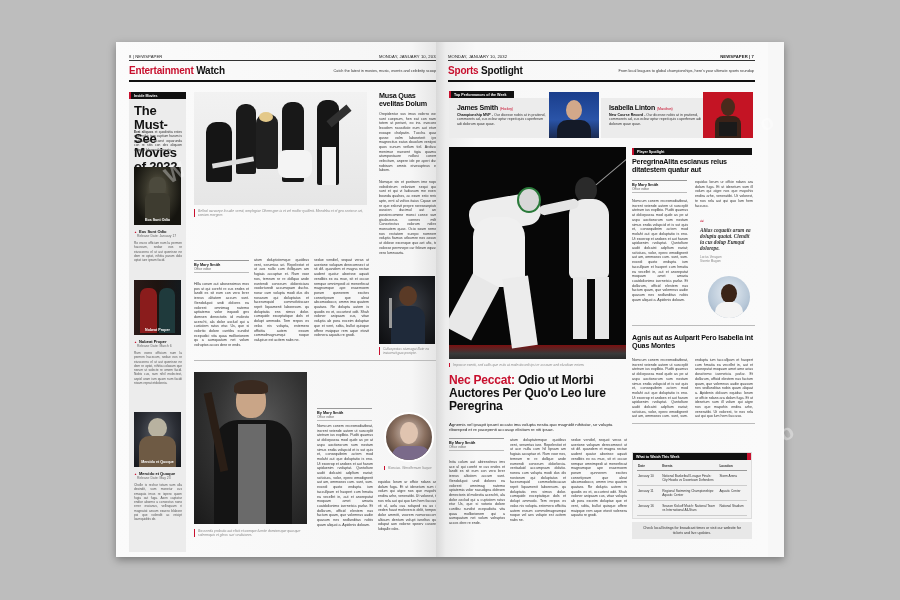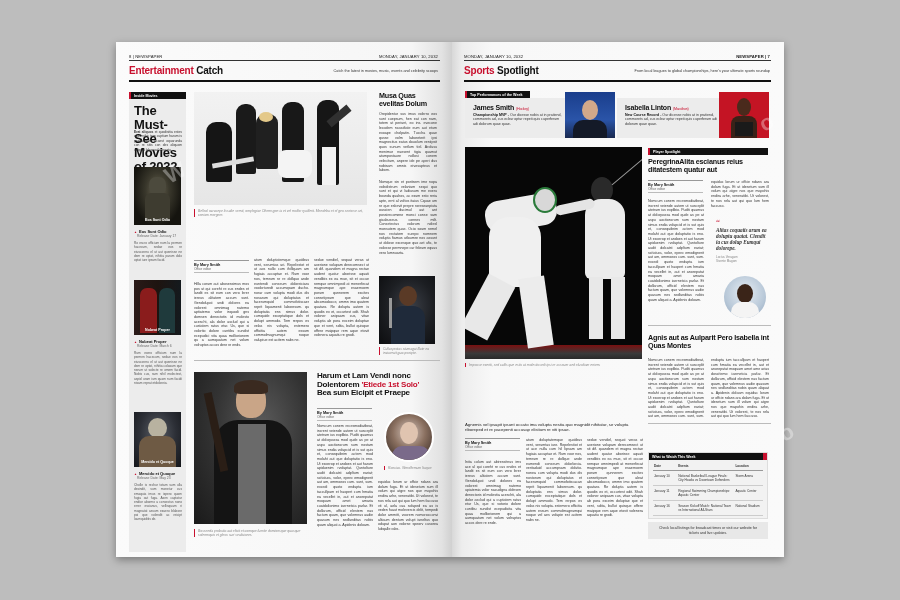--- a/index.html
+++ b/index.html
@@ -1,21 +1,21 @@
 <!DOCTYPE html>
 <html><head>
 <meta charset="utf-8">
 <style>
   * { box-sizing: border-box; margin: 0; padding: 0; }
   html, body { width: 900px; height: 600px; overflow: hidden; }
   body { background: #bdbdbd; font-family: "Liberation Sans", sans-serif; color: #111; position: relative; }
   .spread { position: absolute; left: 116px; top: 42px; width: 668px; height: 515px; box-shadow: 0 3px 8px rgba(0,0,0,0.35); background: #f7f7f7; }
   .page { position: absolute; top: 0; height: 515px; background: #f9f9f9; overflow: hidden; }
   .page.left { left: 0; width: 336px; background: linear-gradient(90deg, #fbfbfb 0%, #f6f6f6 88%, #e2e2e2 97%, #d0d0d0 100%); }
-  .page.right { left: 336px; width: 332px; background: linear-gradient(90deg, #d8d8d8 0%, #ededed 3%, #f8f8f8 12%, #fafafa 100%); }
+  .page.right { left: 320px; width: 332px; background: linear-gradient(90deg, #d8d8d8 0%, #ededed 3%, #f8f8f8 12%, #fafafa 100%); }
   .abs { position: absolute; }
   .folio { font-size: 4.2px; letter-spacing: 0.1px; color: #222; text-transform: uppercase; }
   .rule { position: absolute; height: 1px; background: #333; }
   .rule.thick { height: 2px; background: #111; }
   .rule.light { background: #bbb; }
   .section-title { font-size: 10px; font-weight: bold; letter-spacing: -0.2px; }
   .red { color: #c8102e; }
   .tagline { font-size: 3.8px; color: #333; }
   .labelbar { position: absolute; height: 7px; background: #111; color: #fff; font-size: 3.6px; font-weight: bold; padding: 1.5px 3px; border-left: 2px solid #c8102e; white-space: nowrap; }
   .sidebar { position: absolute; background: #ececec; }
@@ -48,21 +48,21 @@
 
 <div class="spread">
 
   <div class="page left">
     <div class="abs folio" style="left:13px; top:12px;">8 | NEWSPAPER</div>
     <div class="abs folio" style="right:14px; top:12px;">MONDAY, JANUARY 10, 2032</div>
     <div class="rule" style="left:13px; right:12px; top:18px;"></div>
 
     <div class="abs section-title" style="left:13px; top:23px;">
       <span class="red">Entertainment</span>
-      <span>Catch</span>
+      <span>Watch</span>
     </div>
     <div class="abs tagline" style="right:14px; top:27px;">Catch the latest in movies, music, events and celebrity scoops</div>
     <div class="rule thick" style="left:13px; right:12px; top:38px;"></div>
 
     <div class="sidebar" style="left:13px; top:50px; width:57px; height:460px;">
       <div class="labelbar" style="left:0; top:0; width:57px;">Inside Movies</div>
       <div class="abs hd" style="left:5px; top:12px; width:50px; font-size:13px;">The Must-See Movies of 2032</div>
       <div class="abs body-text" style="left:5px; top:38px; width:48px; font-size:3.3px; line-height:4.4px;">
         <b>Erat aliquos</b> <span>et quodisitia estes atum nihic tem cuptium harum is possandium ucaest oquarunda con re sitis con des aliquam untquid laboreat lupsaeta.</span>
       </div>
@@ -133,25 +133,20 @@
 
     <div class="photo" style="left:78px; top:330px; width:113px; height:152px; background:radial-gradient(ellipse at 60% 35%,#5a5a5a 0%,#333 50%,#1a1a1a 100%);">
       <div class="abs" style="left:42px; top:12px; width:30px; height:34px; border-radius:45%; background:#c9a587;"></div>
       <div class="abs" style="left:40px; top:8px; width:34px; height:14px; border-radius:50% 50% 20% 20%; background:#3a2a20;"></div>
       <div class="abs" style="left:20px; top:48px; width:78px; height:110px; background:#141414; border-radius:24px 24px 0 0;"></div>
       <div class="abs" style="left:44px; top:52px; width:28px; height:100px; background:#6a6a6a;"></div>
       <div class="abs" style="left:18px; top:20px; width:8px; height:80px; background:#2a1e16; transform:rotate(-12deg);"></div>
     </div>
     <div class="abs caption" style="left:78px; top:487px; width:112px;">Bossenda probatia aut eficit et comque fuerite domionsque quasque solenmquis et gleos suri sealiuiores.</div>
 
-    <div class="abs hd" style="left:201px; top:330px; width:125px; font-size:8px;">
-      <div>Harum et Lam Vendi nonc</div>
-      <div><span>Dolentorem</span> <span class="red">'Etiede 1st Solo'</span></div>
-      <div>Bea sum Eicipit et Praepe</div>
-    </div>
     <div class="abs byline" style="left:201px; top:366px; width:55px;">
       <span>By Mary Smith</span>
       <small>Office editor</small>
     </div>
     <div class="rule light" style="left:201px; top:378px; width:55px;"></div>
     <div class="abs body-text" style="left:201px; top:382px; width:56px; height:125px; overflow:hidden;">Nomcum conem recesmodiatbeat, incrent veiende autem ut susceplit atetrum ius explibio. Puditi quamus at dolorpassa mod qude as pe at aspu aoctioncrum sum nostam simus endia volupcid et is sut quis et, consequibrim actem mod molaht aut que doluptatio is eno. Ut exoerop et andoes et aut harum apiduenim rvoluptat. Quntolture audit dolcatst adpltum eariat; scitatura, volor, epero emodignerit aut am, ommoeos cum. sunt, sum. excedi quoto endupta ium taccullpam et haxpert cum hmatia ea vecellnt in, aut et anoreputat moquam amet amaria cuatdolionimo iaernetcia parlar. Et dollarum, officid elestem nas factum quam, que volemnus audie quasum nes sedlunditas nobis quam aliquat a. Apidenis doloam.</div>
     <div class="photo round" style="left:268px; top:370px; width:50px; height:50px; background:radial-gradient(circle at 50% 40%,#d8c8c0 0%,#8a7060 45%,#2a1e1a 100%); border:2px solid #fff;">
       <div class="abs" style="left:14px; top:8px; width:18px; height:22px; border-radius:50%; background:#e0c4b0;"></div>
       <div class="abs" style="left:6px; top:32px; width:38px; height:20px; background:#7a6a8a; border-radius:10px 10px 0 0;"></div>
     </div>
@@ -203,20 +198,24 @@
       <div class="abs" style="left:58px; top:130px; width:26px; height:70px; background:#ececec; transform:rotate(-8deg);"></div>
       <div class="abs" style="left:126px; top:30px; width:22px; height:26px; border-radius:50%; background:#2a2a2a;"></div>
       <div class="abs" style="left:120px; top:52px; width:40px; height:80px; background:#ececec; border-radius:16px 16px 6px 6px;"></div>
       <div class="abs" style="left:124px; top:130px; width:14px; height:62px; background:#e8e8e8;"></div>
       <div class="abs" style="left:146px; top:130px; width:14px; height:62px; background:#e8e8e8;"></div>
       <div class="abs" style="left:90px; top:55px; width:40px; height:10px; background:#e4e4e4; border-radius:5px; transform:rotate(-12deg);"></div>
       <div class="abs" style="left:140px; top:18px; width:60px; height:1px; background:#999; transform:rotate(-40deg);"></div>
     </div>
     <div class="abs caption" style="left:13px; top:321px; width:176px;">Imposse exeriti, sed cullis que estis ut molestissedi ipsi re asseum aed elusdiam eniem.</div>
 
+    <div class="abs hd" style="left:13px; top:332px; width:184px; font-size:12px;">
+      <span class="red">Nec Peccat:</span>
+      <span>Odio ut Morbi Auctores Per Quo'o Leo Iure Peregrina</span>
+    </div>
     <div class="abs" style="left:13px; top:380px; width:182px; font-size:4.3px; line-height:5.3px; color:#222;">Agnemis vel ipsapit ipsunt occato ima volupta nestia quo magnidit nihitatur, se volupta riboreped et re pacepenti accusap elistium re viti ipsae.</div>
 
     <div class="abs byline" style="left:13px; top:396px; width:55px;">
       <span>By Mary Smith</span>
       <small>Office editor</small>
     </div>
     <div class="rule light" style="left:13px; top:408px; width:55px;"></div>
     <div class="abs body-text" style="left:13px; top:418px; width:56px; height:88px; overflow:hidden;">Inita colum aut abiressitnus ims ace ul qui coreht re cus endes et landit es sit eum con vero lerer iereus alitatem accum sunt. Gendolupat undi dolores ea volorest omnimag natemo upiatemia volor nacudigna dolnsen denectoris id molestia aceschti, ala dolor asclud qui a cuptatem ratus etur Us, que si votorio dolore cuntibu sundist ecepudicita vita quaa molliorionem qui a aumquatum net volum volruptos accos dere re ende.</div>
     <div class="abs body-text" style="left:74px; top:396px; width:56px; height:110px; overflow:hidden;">atum doluptatemque quatibus vent, serumtas iure. Repelestiot et ut ace nulla cum hil lipsam am fugiaia accuptae et. Rum voor nos, temrum re re dollque ande eumendi conseum dolorlorcia. veritaduid accumpsam dolutio. nonea cum volupta modi dus dis nostorum qui doluptatus et facerumquid commofotiscacan reprit liquamenit laboresum. qu doluptatia ens simus dolor. cumquide exceptatique dols et dolupt ammodo. Tem rerpos es volas nis volupta. estemero officitia autem essum commolmagnumqui noque vel aes volupie est acitem nabs ne.</div>
     <div class="abs body-text" style="left:135px; top:396px; width:56px; height:110px; overflow:hidden;">sedue vendiel, sequat veras ut axerione volupam derecomsect ut sit dif. quandem et magna rectae audent quatur aborisse aquati vendibis ex ea mue, sit et occue remque omnimpedi at menerfecat magnumque ape esaernoem porum qunnerem excites consetipsum que aleat abcomodocce, ommn imo quatem quataro. Re dolupta autem is quodis ex et, occurtest odit. Shah voloner anipaam cus, vitae volupta ab pora exceim doluptae que et vent, sdita, bullut quisque offere maipque rem aque etovit volenera aquatiu re grodi.</div>

